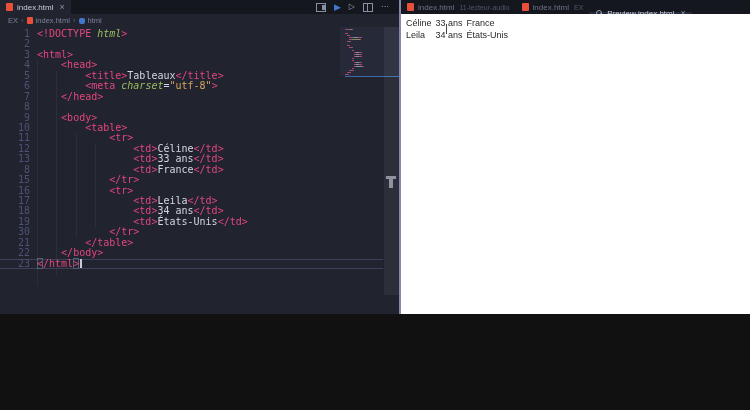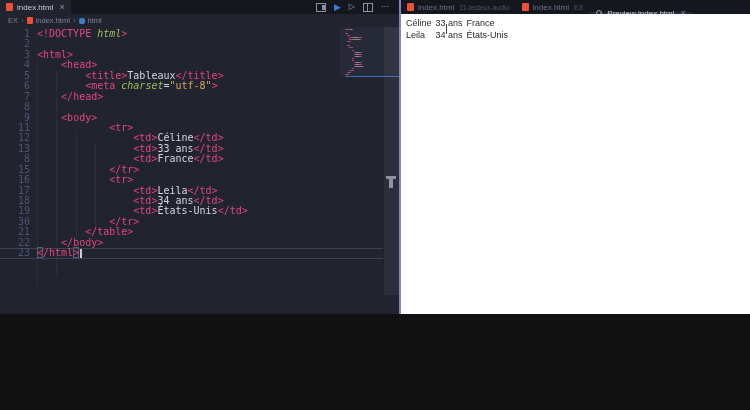--- a/index.html
+++ b/index.html
@@ -109,20 +109,21 @@
       <div class="lines">
           <div class="line"><span class="ln">1</span><span class="tk-p">&lt;!DOCTYPE </span><span class="tk-g">html</span><span class="tk-p">&gt;</span></div>
           <div class="line"><span class="ln">2</span></div>
           <div class="line"><span class="ln">3</span><span class="tk-p">&lt;html&gt;</span></div>
           <div class="line"><span class="ln">4</span><span class="tk-w">    </span><span class="tk-p">&lt;head&gt;</span></div>
           <div class="line"><span class="ln">5</span><span class="tk-w">        </span><span class="tk-p">&lt;title&gt;</span><span class="tk-w">Tableaux</span><span class="tk-p">&lt;/title&gt;</span></div>
           <div class="line"><span class="ln">6</span><span class="tk-w">        </span><span class="tk-p">&lt;meta </span><span class="tk-g">charset</span><span class="tk-w">=</span><span class="tk-y">"utf-8"</span><span class="tk-p">&gt;</span></div>
           <div class="line"><span class="ln">7</span><span class="tk-w">    </span><span class="tk-p">&lt;/head&gt;</span></div>
           <div class="line"><span class="ln">8</span></div>
           <div class="line"><span class="ln">9</span><span class="tk-w">    </span><span class="tk-p">&lt;body&gt;</span></div>
+          <div class="line"><span class="ln">10</span><span class="tk-w">        </span><span class="tk-p">&lt;table&gt;</span></div>
           <div class="line"><span class="ln">11</span><span class="tk-w">            </span><span class="tk-p">&lt;tr&gt;</span></div>
           <div class="line"><span class="ln">12</span><span class="tk-w">                </span><span class="tk-p">&lt;td&gt;</span><span class="tk-w">Céline</span><span class="tk-p">&lt;/td&gt;</span></div>
           <div class="line"><span class="ln">13</span><span class="tk-w">                </span><span class="tk-p">&lt;td&gt;</span><span class="tk-w">33 ans</span><span class="tk-p">&lt;/td&gt;</span></div>
           <div class="line"><span class="ln">8</span><span class="tk-w">                </span><span class="tk-p">&lt;td&gt;</span><span class="tk-w">France</span><span class="tk-p">&lt;/td&gt;</span></div>
           <div class="line"><span class="ln">15</span><span class="tk-w">            </span><span class="tk-p">&lt;/tr&gt;</span></div>
           <div class="line"><span class="ln">16</span><span class="tk-w">            </span><span class="tk-p">&lt;tr&gt;</span></div>
           <div class="line"><span class="ln">17</span><span class="tk-w">                </span><span class="tk-p">&lt;td&gt;</span><span class="tk-w">Leila</span><span class="tk-p">&lt;/td&gt;</span></div>
           <div class="line"><span class="ln">18</span><span class="tk-w">                </span><span class="tk-p">&lt;td&gt;</span><span class="tk-w">34 ans</span><span class="tk-p">&lt;/td&gt;</span></div>
           <div class="line"><span class="ln">19</span><span class="tk-w">                </span><span class="tk-p">&lt;td&gt;</span><span class="tk-w">États-Unis</span><span class="tk-p">&lt;/td&gt;</span></div>
           <div class="line"><span class="ln">30</span><span class="tk-w">            </span><span class="tk-p">&lt;/tr&gt;</span></div>

